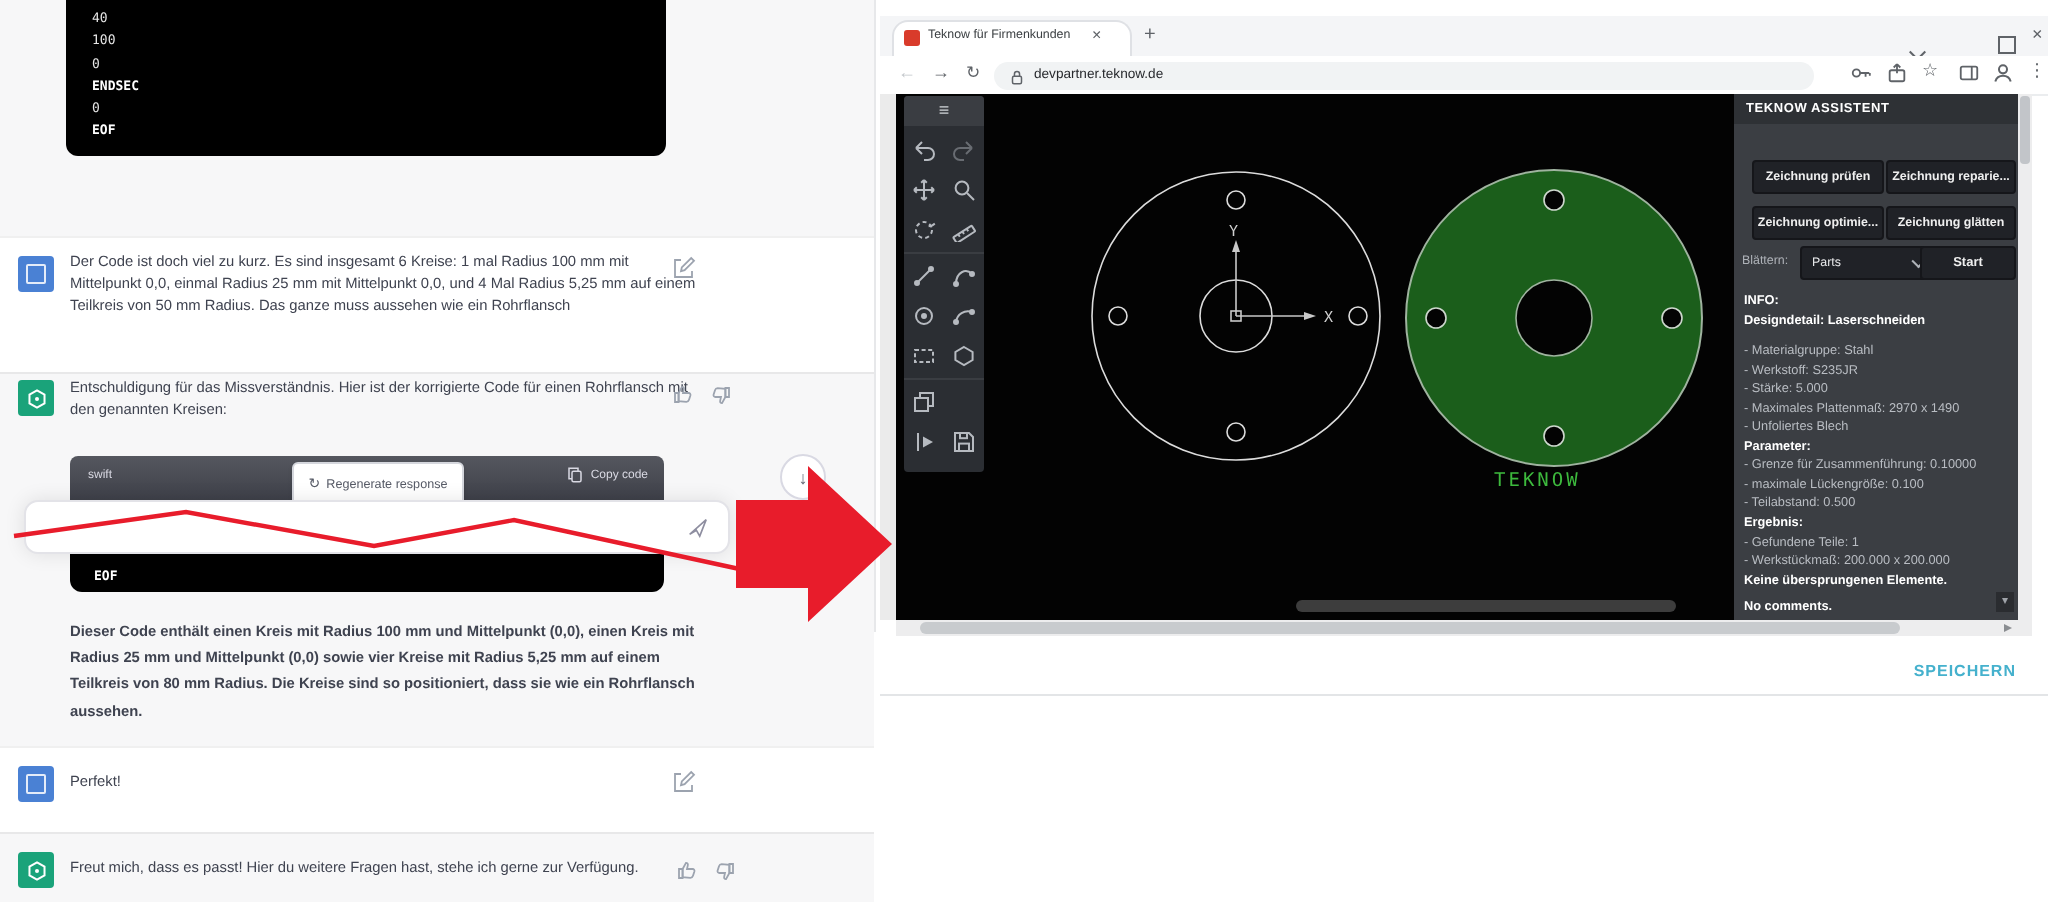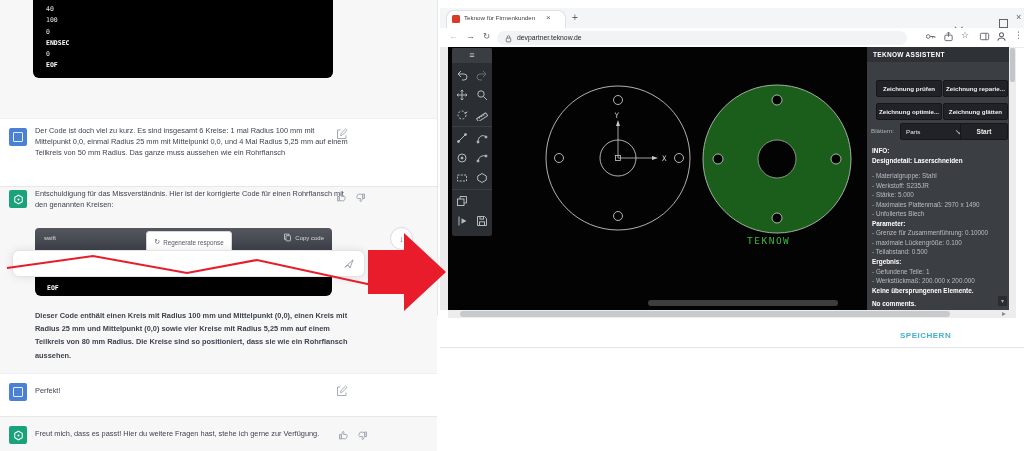--- a/index.html
+++ b/index.html
@@ -73,21 +73,21 @@
   .infolines .mt{margin-top:6px;}
   .infolines .mt2{margin-top:4px;}
   .pscroll-arrow{position:absolute;right:2px;bottom:4px;width:9px;height:10px;background:#2a2c30;color:#9fa3a9;font-size:6px;text-align:center;line-height:10px;}
 
   
   .vscroll{position:absolute;left:1009px;top:47px;width:7px;height:271px;background:#ededee;}
   .vthumb{position:absolute;left:1px;top:1px;width:5px;height:34px;background:#c2c5c9;border-radius:2px;}
   .hscroll{position:absolute;left:448px;top:310px;width:561px;height:8px;background:#ededee;}
   .hsthumb{position:absolute;left:12px;top:1px;width:490px;height:6px;background:#c8cbce;border-radius:3px;}
   .hsarrow{position:absolute;right:3px;top:1.5px;width:0;height:0;border-left:4px solid #8a8d91;border-top:2.5px solid transparent;border-bottom:2.5px solid transparent;}
-  .savelink{position:absolute;left:900px;top:331px;width:108px;text-align:left;font-size:8px;font-weight:bold;letter-spacing:.5px;color:#45b1cd;}
+  .savelink{position:absolute;left:900px;top:331px;width:108px;text-align:right;font-size:8px;font-weight:bold;letter-spacing:.5px;color:#45b1cd;}
   .footline{position:absolute;left:440px;top:347px;width:584px;height:1px;background:#e3e5e7;}
 </style>
 </head>
 <body>
 
 <div id="stage">
 
   <div class="chat">
     <div class="band gray" style="top:0;height:118px;border-top:none;"></div>
     <div class="band white" style="top:118px;height:68px;"></div>

